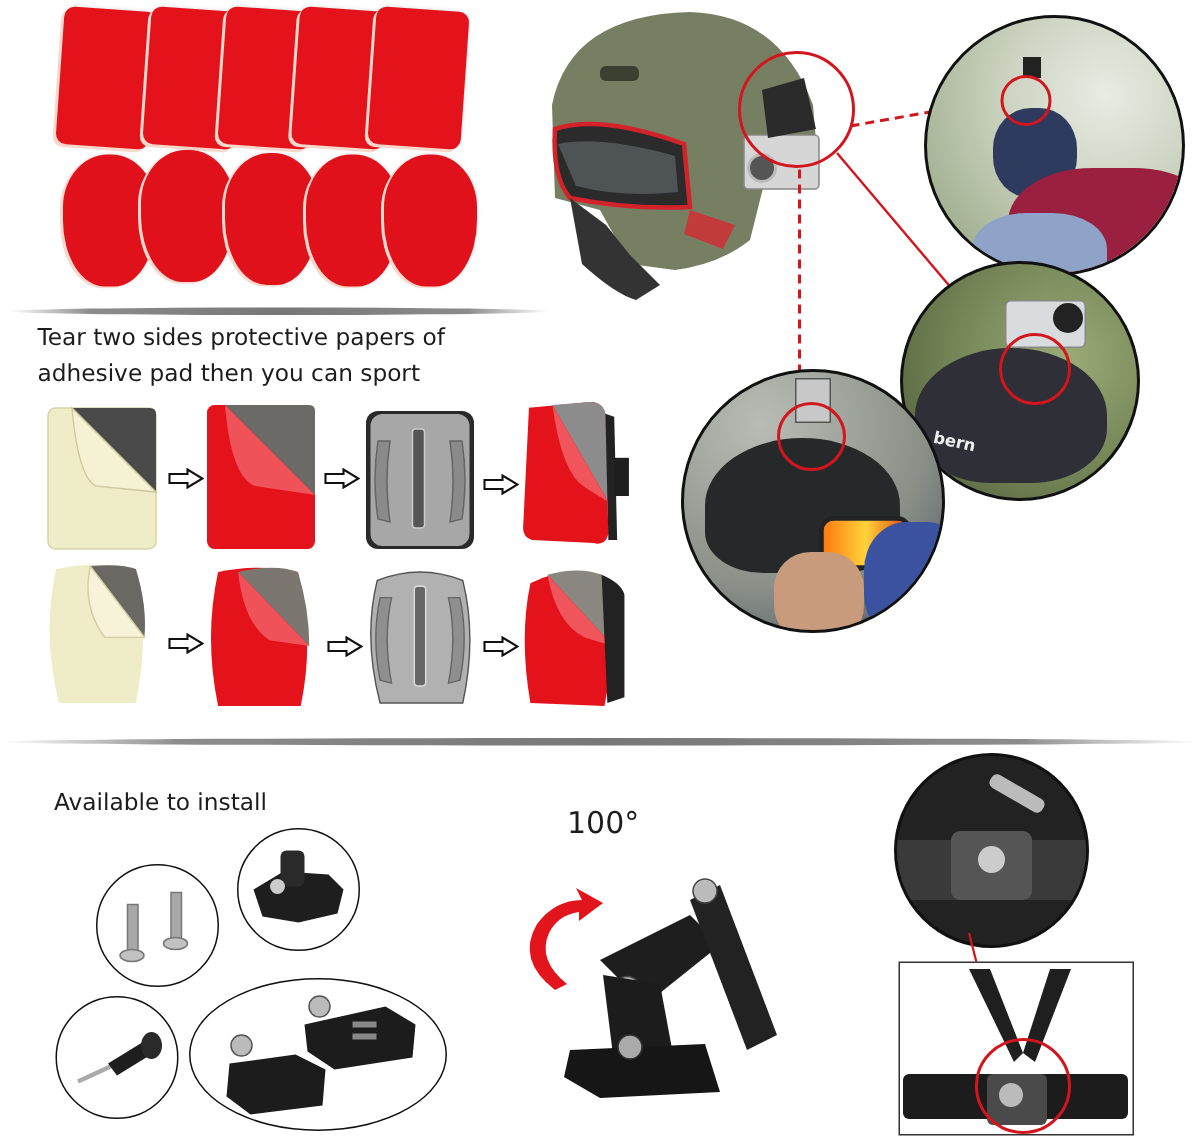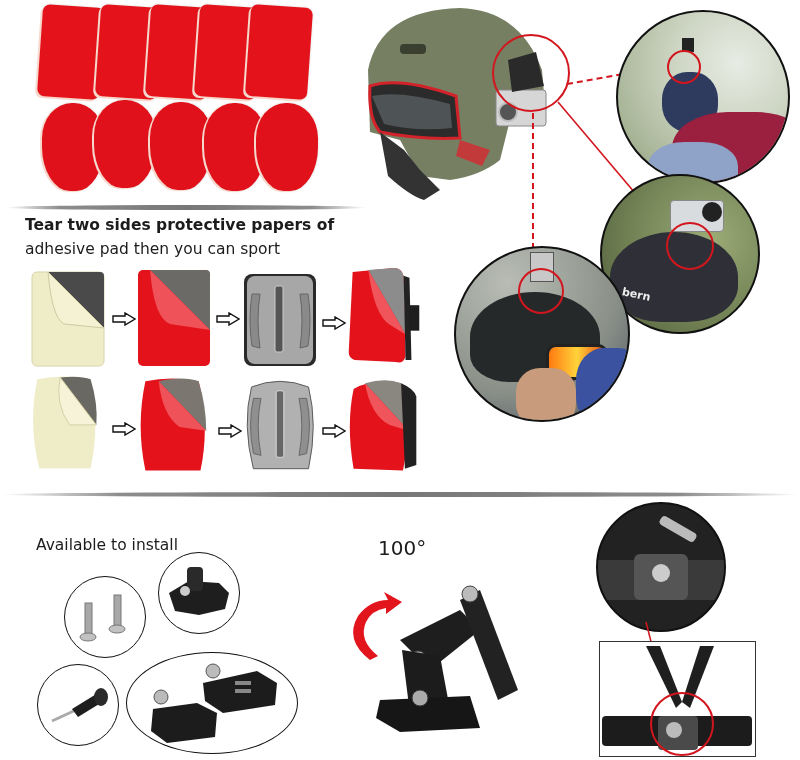--- a/index.html
+++ b/index.html
@@ -27,21 +27,21 @@
   <div class="pad-rect" style="left:248px;top:6px;"></div>
   <div class="pad-oval" style="left:42px;top:103px;"></div>
   <div class="pad-oval" style="left:94px;top:100px;"></div>
   <div class="pad-oval" style="left:150px;top:102px;"></div>
   <div class="pad-oval" style="left:204px;top:103px;"></div>
   <div class="pad-oval" style="left:256px;top:103px;"></div>
 </div>
 
 <div class="divider" style="left:6px;top:205px;width:360px;"></div>
 
-<div class="caption" style="left:25px;top:213px;font-weight:bold;">Tear two sides protective papers of</div>
+<div class="caption" style="left:25px;top:213px;">Tear two sides protective papers of</div>
 <div class="caption" style="left:25px;top:237px;">adhesive pad then you can sport</div>
 
 <div class="abs" style="left:0;top:262px;width:420px;height:210px;">
 
   <svg class="step" style="left:30px;top:8px;" viewBox="0 0 76 98">
     <rect x="2" y="2" width="72" height="94" rx="5" fill="#efecc8" stroke="#d8d4a8"></rect>
     <path d="M18 2 L70 2 Q74 2 74 6 L74 58 Z" fill="#4a4a4a"></path>
     <path d="M18 2 Q22 48 34 54 L74 58 Z" fill="#f5f2d4" stroke="#cfcaa0"></path>
   </svg>
   <svg class="arrow" style="left:112px;top:50px;" viewBox="0 0 24 14">
@@ -149,21 +149,21 @@
     <div class="abs" style="left:60px;top:120px;width:60px;height:60px;border-radius:40%;background:#c79b7c;"></div>
     <div class="abs" style="left:120px;top:100px;width:70px;height:80px;background:#3a52a0;border-radius:40%;"></div>
     <div class="abs" style="left:74px;top:4px;width:22px;height:28px;background:#c8c8c8;border:1px solid #555;"></div>
   </div>
   <div class="ring" style="left:158px;top:268px;width:42px;height:42px;"></div>
 
 </div>
 
 <div class="divider" style="left:0;top:492px;width:800px;"></div>
 
-<div class="caption" style="left:36px;top:523px;margin-top:10px;">Available to install</div>
+<div class="caption" style="left:36px;top:523px;">Available to install</div>
 
 <div class="acc-circle" style="left:64px;top:576px;width:80px;height:80px;">
   <svg width="80" height="80" viewBox="0 0 80 80">
     <rect x="20" y="26" width="7" height="32" fill="#a8a8a8" stroke="#777"></rect>
     <ellipse cx="23" cy="60" rx="8" ry="4" fill="#c2c2c2" stroke="#777"></ellipse>
     <rect x="49" y="18" width="7" height="32" fill="#a8a8a8" stroke="#777"></rect>
     <ellipse cx="52" cy="52" rx="8" ry="4" fill="#c2c2c2" stroke="#777"></ellipse>
   </svg>
 </div>
 <div class="acc-circle" style="left:158px;top:552px;width:80px;height:80px;">

